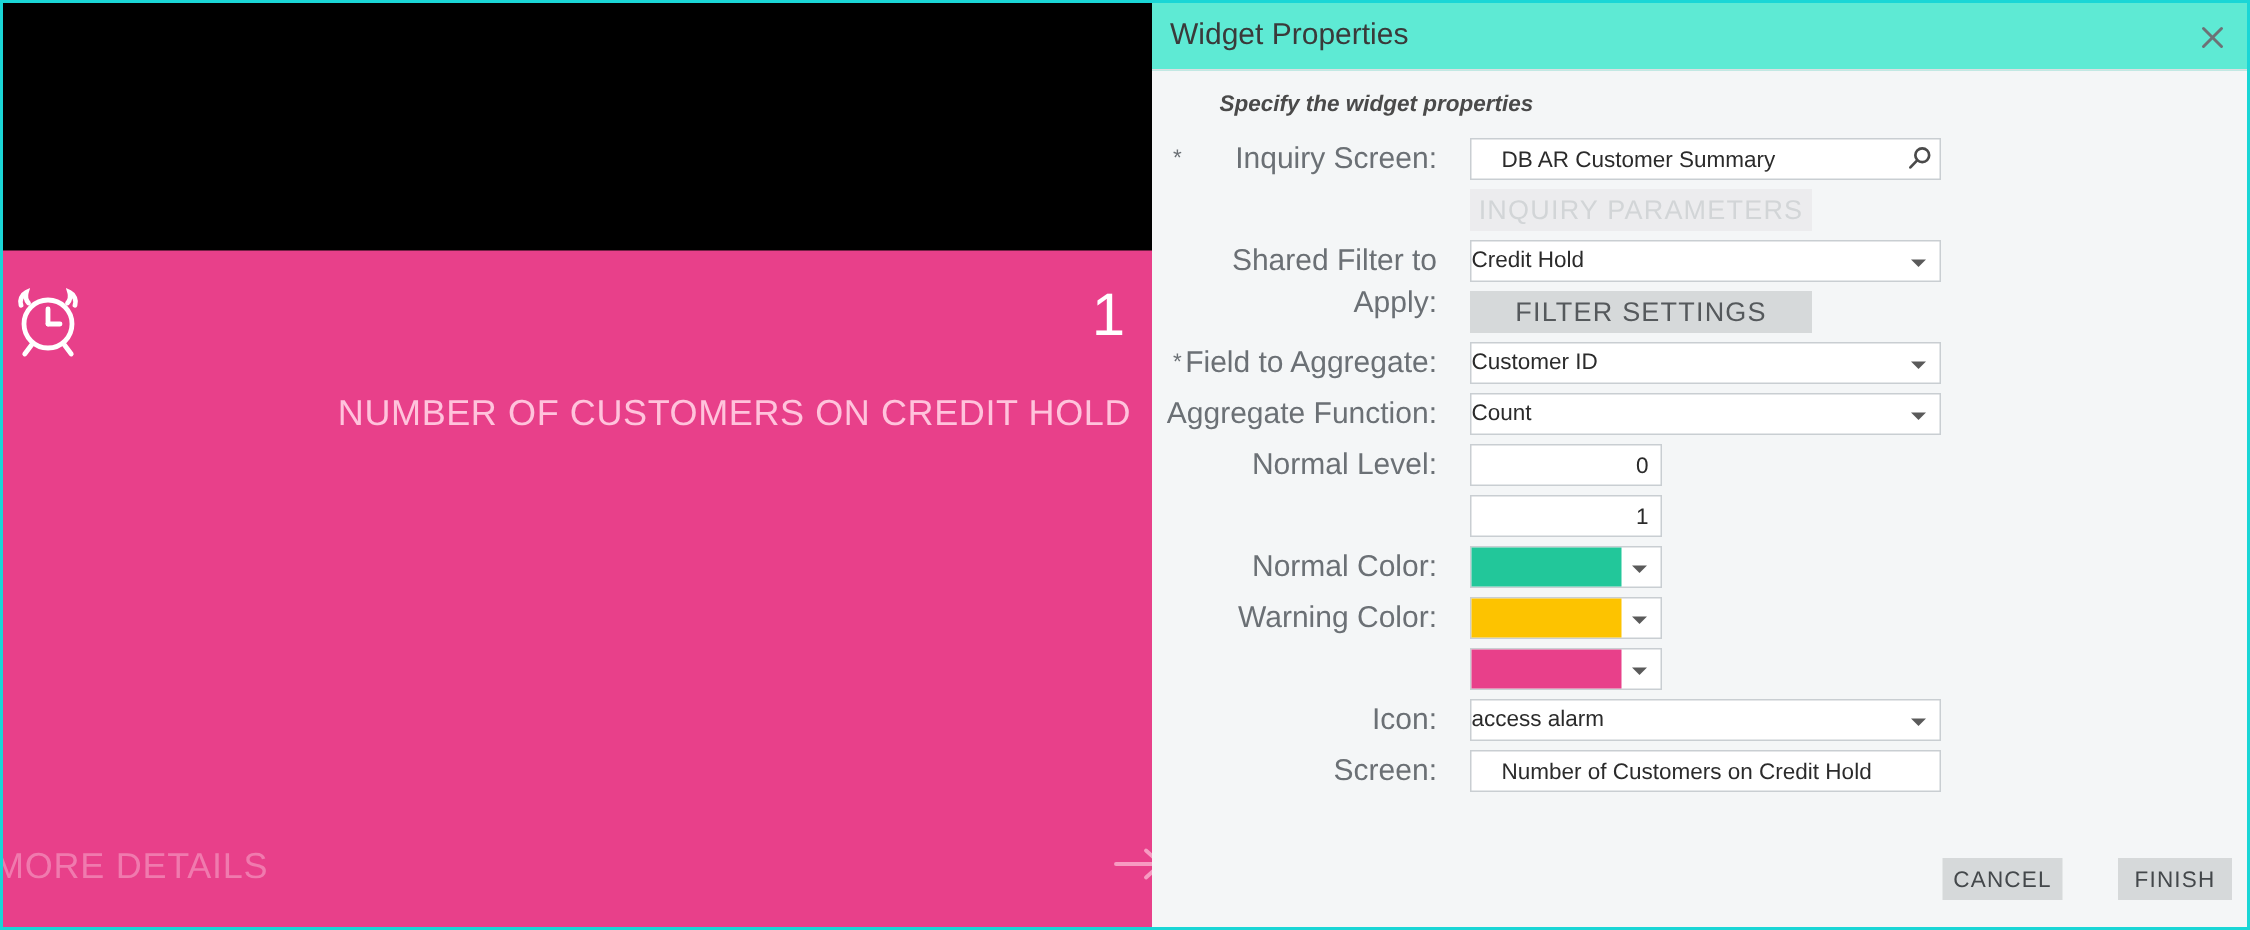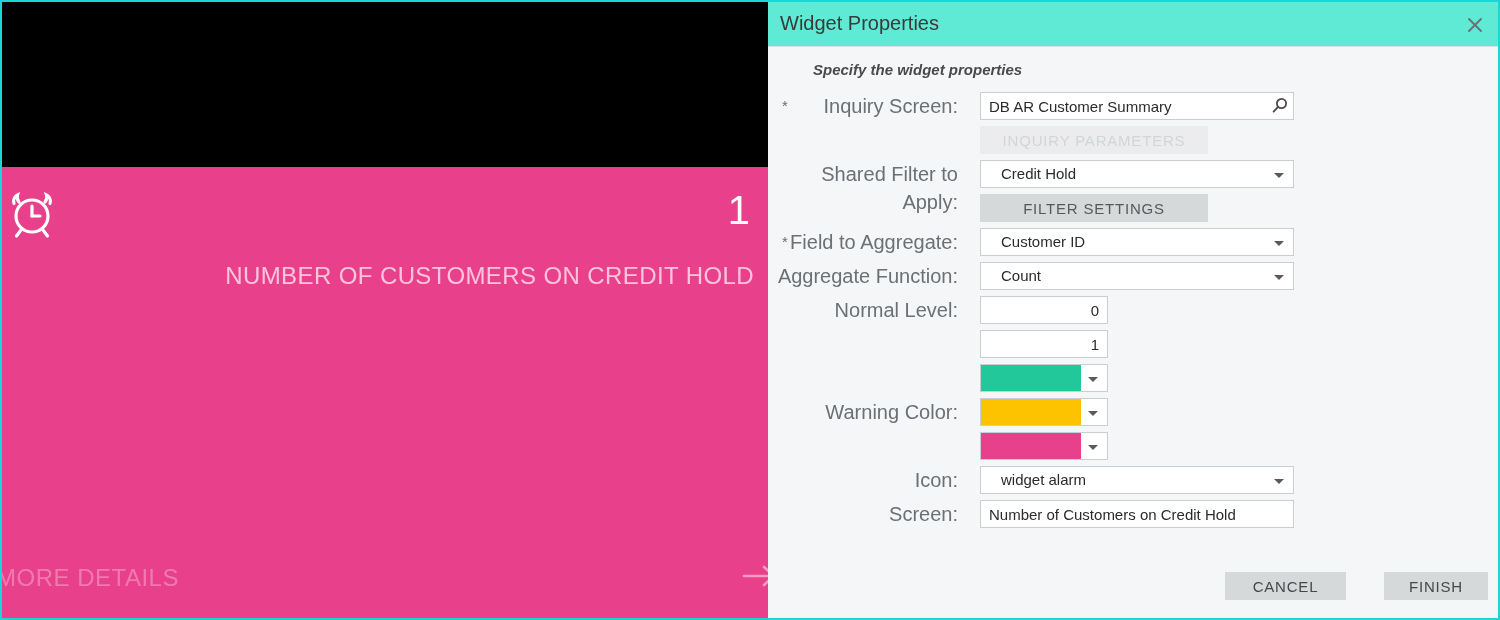--- a/index.html
+++ b/index.html
@@ -138,21 +138,21 @@
     line-height: 28px;
   }
   .ctrl { position: absolute; left: 212px; top: 0; }
 
   .txtbox {
     width: 314px; height: 28px;
     border: 1px solid #c9ced2;
     background: #ffffff;
     font-size: 15px;
     color: #2b2b2b;
-    padding: 0 28px 0 8px;
+    padding: 0 28px 0 20px;
     line-height: 26px;
     font-family: "Liberation Sans", sans-serif;
   }
   .txtbox.plain { padding-right: 8px; }
   .numbox {
     width: 128px; height: 28px;
     border: 1px solid #c9ced2;
     background: #ffffff;
     font-size: 15px;
     color: #2b2b2b;
@@ -162,21 +162,21 @@
     font-family: "Liberation Sans", sans-serif;
   }
   .selbox {
     position: relative;
     width: 314px; height: 28px;
     border: 1px solid #c9ced2;
     background: #ffffff;
     font-size: 15px;
     color: #2b2b2b;
     line-height: 26px;
-    padding-left: 20px;
+    padding-left: 0;
     cursor: pointer;
   }
   .caret {
     position: absolute;
     right: 9px; top: 12px;
     width: 0; height: 0;
     border-left: 5px solid transparent;
     border-right: 5px solid transparent;
     border-top: 5px solid #5a5a5a;
   }
@@ -190,21 +190,21 @@
     background: #fff;
     cursor: pointer;
   }
   .swatch { width: 100px; height: 26px; }
   .colorarrow { position: relative; flex: 1; }
 
   .flatbtn {
     width: 228px; height: 28px;
     background: #d6d9da;
     border: none;
-    font-size: 15px;
+    font-size: 18px;
     letter-spacing: 0.8px;
     color: #55595c;
     font-family: "Liberation Sans", sans-serif;
     cursor: pointer;
   }
   .flatbtn.disabled {
     background: #ececee;
     color: #d2d5d7;
     cursor: default;
   }
@@ -220,22 +220,22 @@
     top: 10px;
     height: 28px;
     background: #d6d9da;
     border: none;
     font-size: 15px;
     letter-spacing: 0.8px;
     color: #44484b;
     font-family: "Liberation Sans", sans-serif;
     cursor: pointer;
   }
-  #cancel-button { right: 152px; width: 121px; }
-  #finish-button { right: 10px; width: 104px; }
+  #cancel-button { right: 123px; width: 80px; }
+  #finish-button { right: 10px; width: 76px; }
 </style>
 </head>
 <body>
 
 <div id="app" style="border-color: rgb(26, 214, 214);">
 
   <div id="widget-preview">
     <div id="widget-topblack" style="background: rgb(0, 0, 0);"></div>
 
     <div id="widget-card" style="background: rgb(232, 64, 138);">
@@ -354,20 +354,21 @@
         </div>
       </div>
 
       <div class="row">
         <div class="ctrl">
           <input class="numbox" type="text" value="1" style="">
         </div>
       </div>
 
       <div class="row">
+        <span class="lbl">Normal Color:</span>
         <div class="ctrl">
           <div class="colorpick">
             <div class="swatch" style="background: rgb(34, 199, 154);"></div>
             <div class="colorarrow">
               <span class="caret"></span>
             </div>
           </div>
         </div>
       </div>
 
@@ -391,21 +392,21 @@
               <span class="caret"></span>
             </div>
           </div>
         </div>
       </div>
 
       <div class="row">
         <span class="lbl">Icon:</span>
         <div class="ctrl">
           <div class="selbox">
-            <span>widget alarm</span>
+            <span>access alarm</span>
             <span class="caret"></span>
           </div>
         </div>
       </div>
 
       <div class="row">
         <span class="lbl">Screen:</span>
         <div class="ctrl">
           <input class="txtbox plain" type="text" value="Number of Customers on Credit Hold" style="">
         </div>

